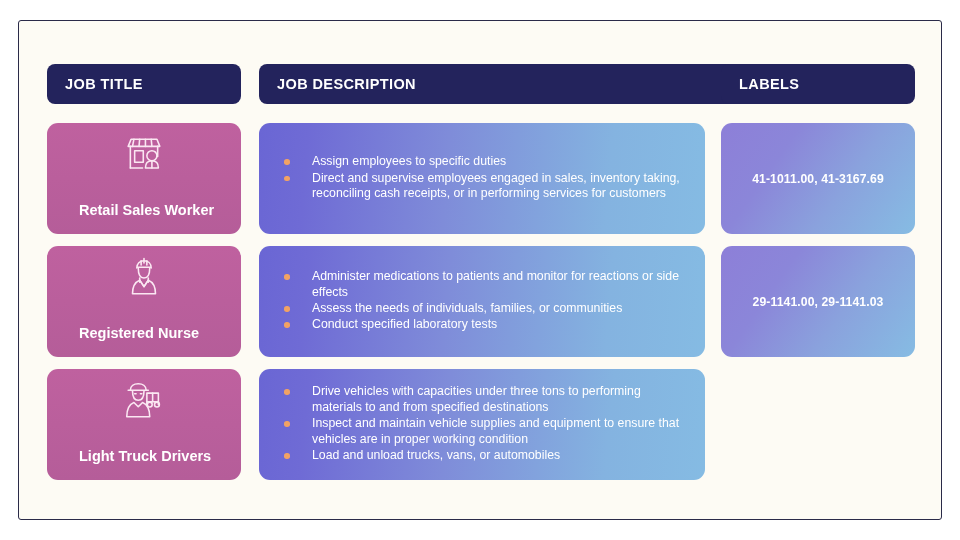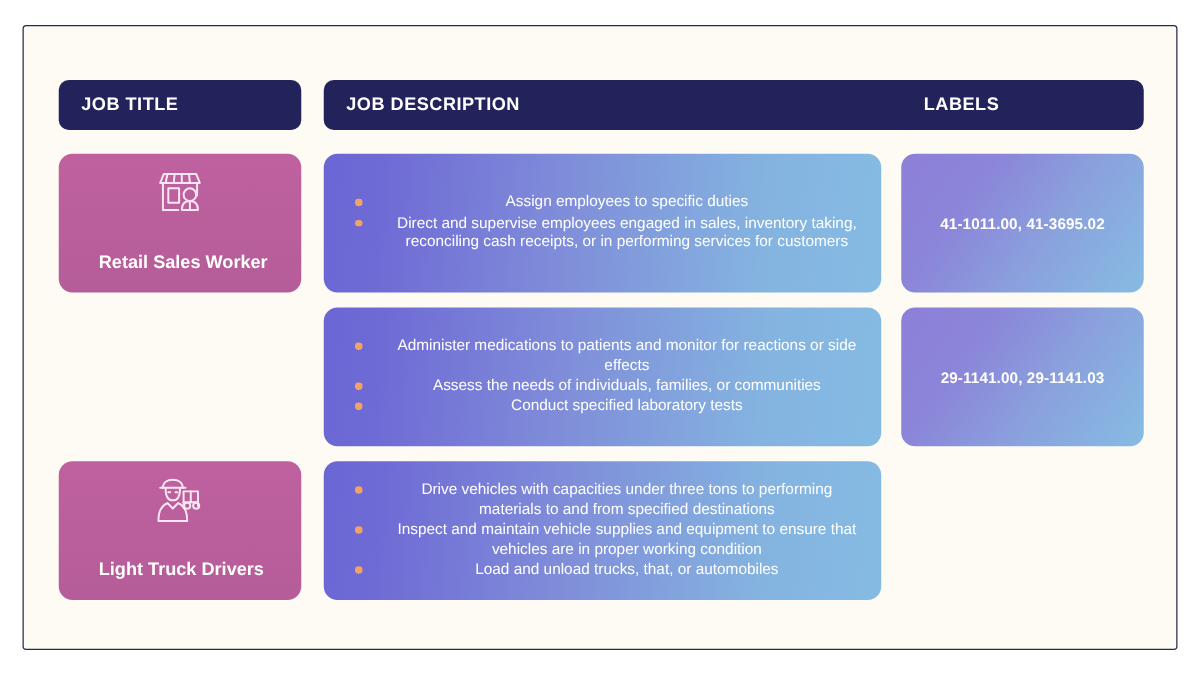--- a/index.html
+++ b/index.html
@@ -123,21 +123,20 @@
     left: 212px;
     top: 0;
     width: 446px;
     height: 111px;
     border-radius: 11px;
     background: linear-gradient(95deg, #6a66d4 0%, #6f6bd5 11%, #7f8cd9 42%, #84b3e0 78%, #85bbe3 100%);
     box-sizing: border-box;
     display: flex;
     align-items: center;
     overflow: hidden;
-    text-align: center;
   }
 
   .bullets {
     list-style: none;
     margin: 0;
     padding: 0 14px 0 22px;
     width: 100%;
     box-sizing: border-box;
   }
 
@@ -222,25 +221,37 @@
         </div>
 
         <div class="desc-card">
           <ul class="bullets">
             <li>Assign employees to specific duties</li>
             <li>Direct and supervise employees engaged in sales, inventory taking, reconciling cash receipts, or in performing services for customers</li>
           </ul>
         </div>
 
         <div class="labels-card">
-          <span class="labels-text">41-1011.00, 41-3695.02</span>
+          <span class="labels-text">41-1011.00, 41-3167.69</span>
         </div>
       </div>
 
       <div class="row">
+        <div class="title-card">
+          <svg class="title-icon" viewBox="0 0 64 64" fill="none" stroke="#fbe7f2" stroke-width="2.2" stroke-linecap="round" stroke-linejoin="round">
+            <path d="M22 18 C22 12 26 8 32 8 C38 8 42 12 42 18"></path>
+            <path d="M28 8 L28 14 M32 5 L32 11 M36 8 L36 14"></path>
+            <path d="M23 17 L41 17"></path>
+            <path d="M24 18 C24 28 27 32 32 32 C37 32 40 28 40 18"></path>
+            <path d="M26 32 L26 38 M38 32 L38 38"></path>
+            <path d="M16 54 C16 43 21 37 26 35 L32 44 L38 35 C43 37 48 43 48 54 Z"></path>
+            <path d="M26 35 L32 44 L38 35"></path>
+          </svg>
+          <div class="title-label">Registered Nurse</div>
+        </div>
 
         <div class="desc-card">
           <ul class="bullets">
             <li>Administer medications to patients and monitor for reactions or side effects</li>
             <li>Assess the needs of individuals, families, or communities</li>
             <li>Conduct specified laboratory tests</li>
           </ul>
         </div>
 
         <div class="labels-card">
@@ -262,21 +273,21 @@
             <circle cx="50" cy="37" r="3.4"></circle>
             <path d="M36 37 L36 33 M52 33 L52 37"></path>
           </svg>
           <div class="title-label">Light Truck Drivers</div>
         </div>
 
         <div class="desc-card">
           <ul class="bullets">
             <li>Drive vehicles with capacities under three tons to performing materials to and from specified destinations</li>
             <li>Inspect and maintain vehicle supplies and equipment to ensure that vehicles are in proper working condition</li>
-            <li>Load and unload trucks, that, or automobiles</li>
+            <li>Load and unload trucks, vans, or automobiles</li>
           </ul>
         </div>
 
       </div>
 
     </div>
   </div>
 </div>
 
 </body></html>

